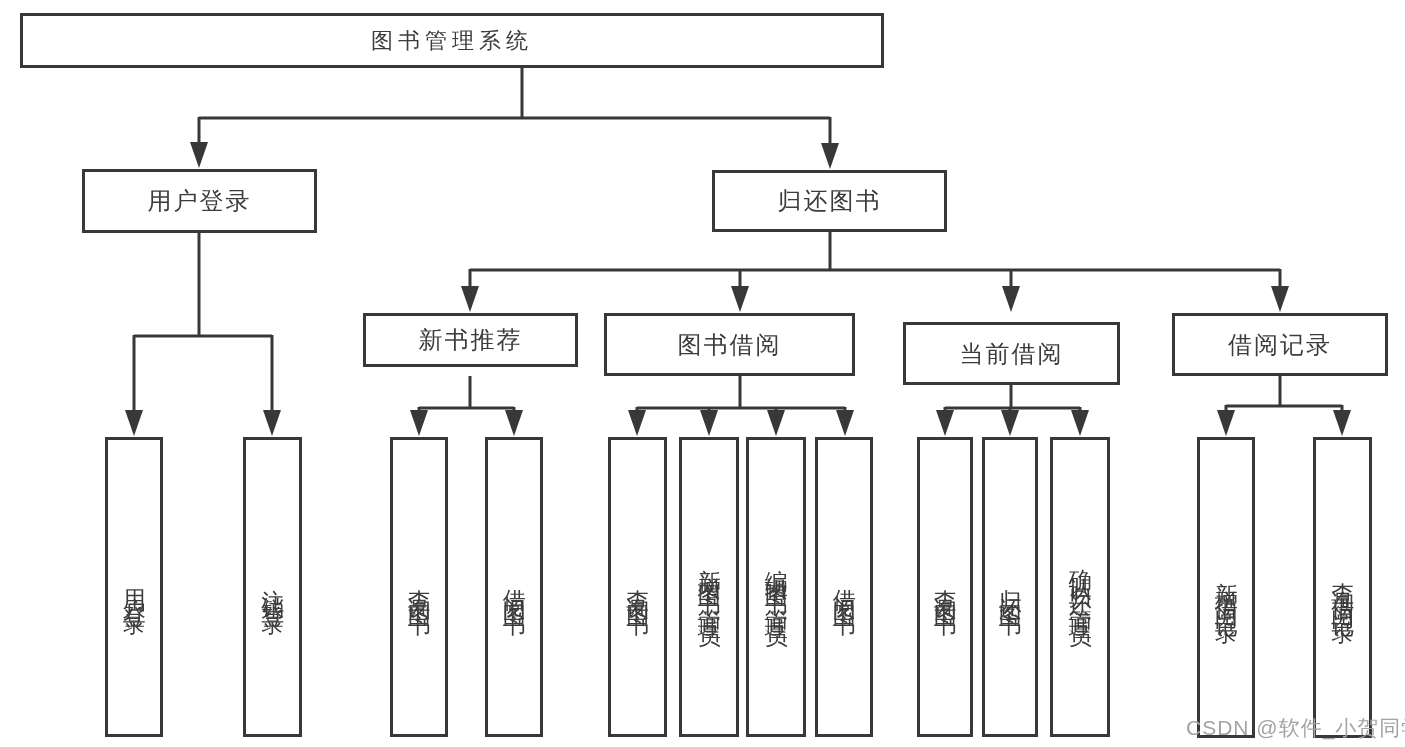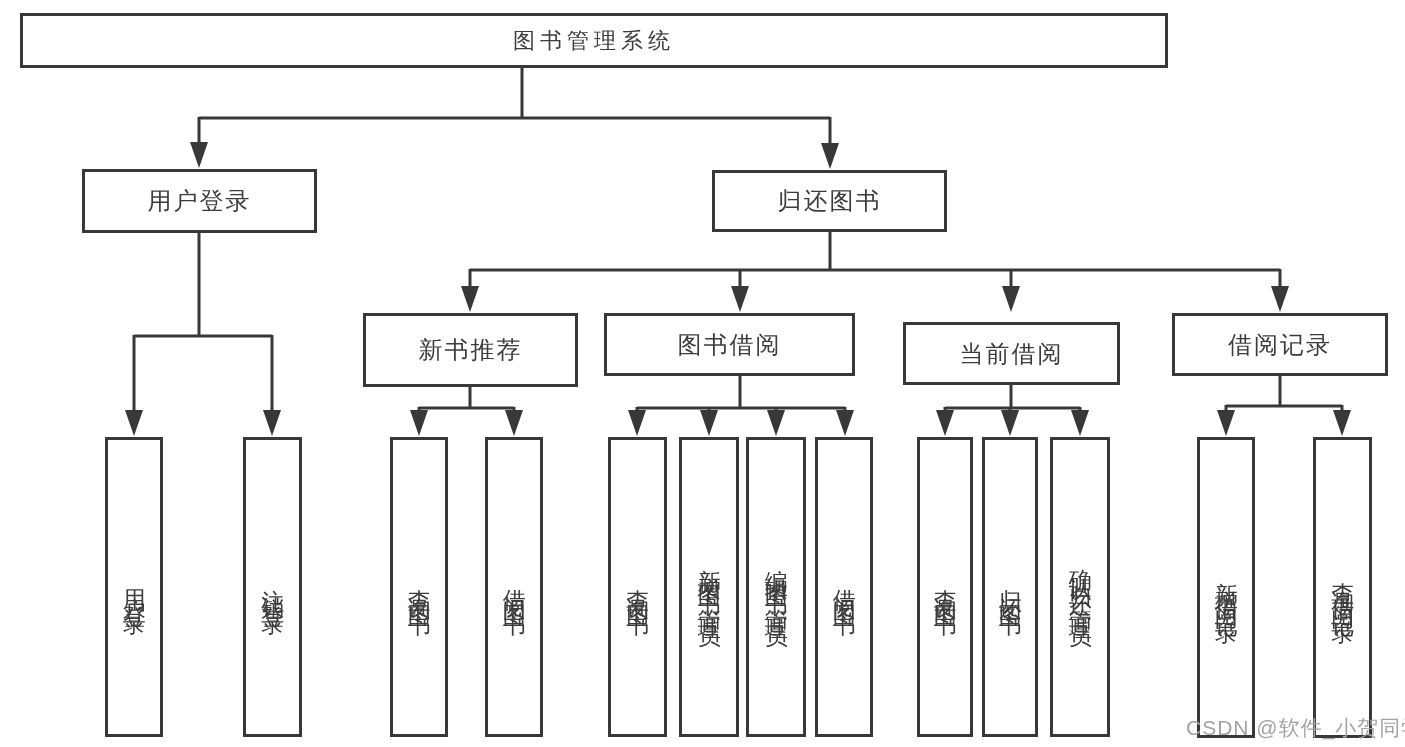--- a/index.html
+++ b/index.html
@@ -78,26 +78,26 @@
     <polygon points="767,410 785,410 776,436"></polygon>
     <polygon points="836,410 854,410 845,436"></polygon>
     <polygon points="936,410 954,410 945,436"></polygon>
     <polygon points="1001,410 1019,410 1010,436"></polygon>
     <polygon points="1071,410 1089,410 1080,436"></polygon>
     <polygon points="1217,410 1235,410 1226,436"></polygon>
     <polygon points="1333,410 1351,410 1342,436"></polygon>
   </g>
 </svg>
 
-<div class="node title-label" style="left:20px;top:13px;width:1148px;height:55px;">图书管理系统</div>
+<div class="node title-label" style="left:20px;top:13px;width:864px;height:55px;">图书管理系统</div>
 
 <div class="node hlabel" style="left:82px;top:169px;width:235px;height:64px;">用户登录</div>
 <div class="node hlabel" style="left:712px;top:170px;width:235px;height:62px;">归还图书</div>
 
-<div class="node hlabel" style="left:363px;top:313px;width:215px;height:74px;">新书推荐</div>
+<div class="node hlabel" style="left:363px;top:313px;width:215px;height:54px;">新书推荐</div>
 <div class="node hlabel" style="left:604px;top:313px;width:251px;height:63px;">图书借阅</div>
 <div class="node hlabel" style="left:903px;top:322px;width:217px;height:63px;">当前借阅</div>
 <div class="node hlabel" style="left:1172px;top:313px;width:216px;height:63px;">借阅记录</div>
 
 <div class="node vnode" style="left:105px;top:437px;width:58px;height:300px;">
   <span>用户登录</span>
 </div>
 <div class="node vnode" style="left:243px;top:437px;width:59px;height:300px;">
   <span>注销登录</span>
 </div>

